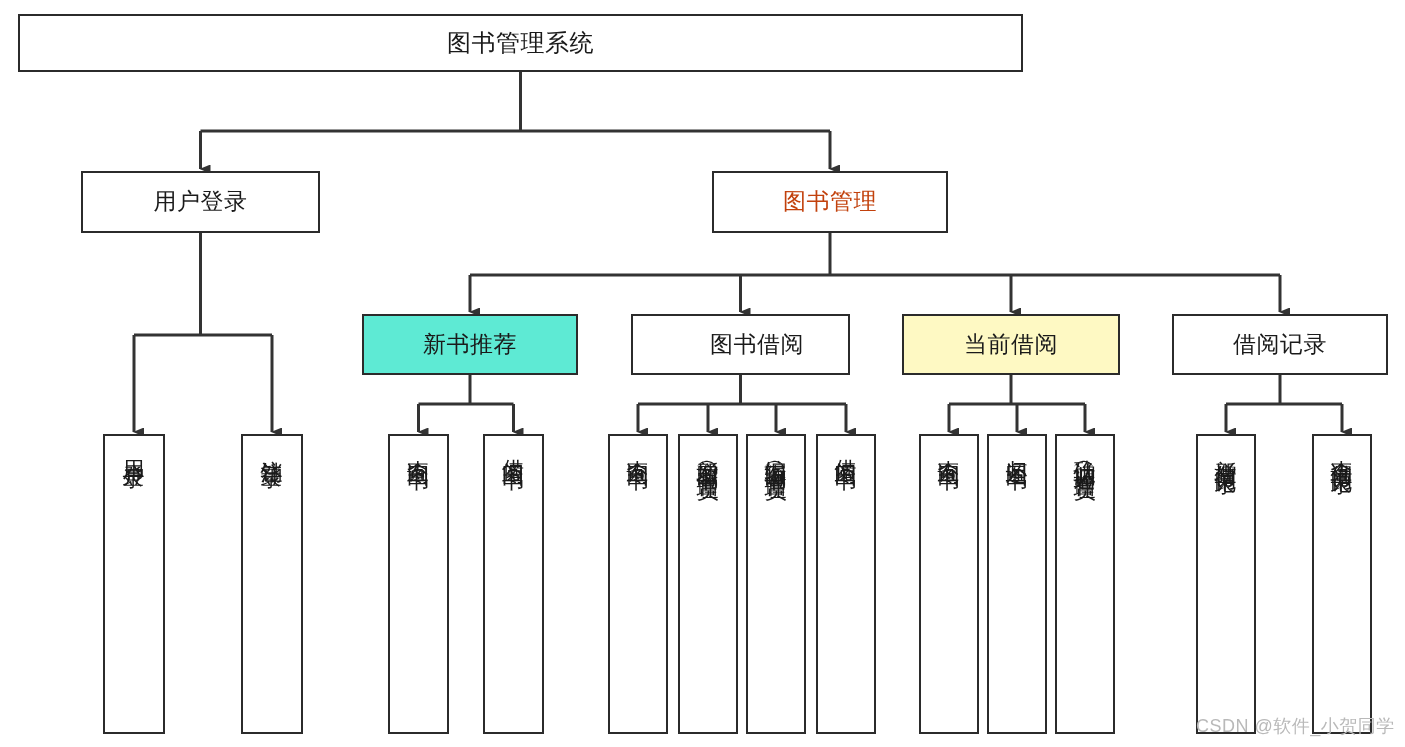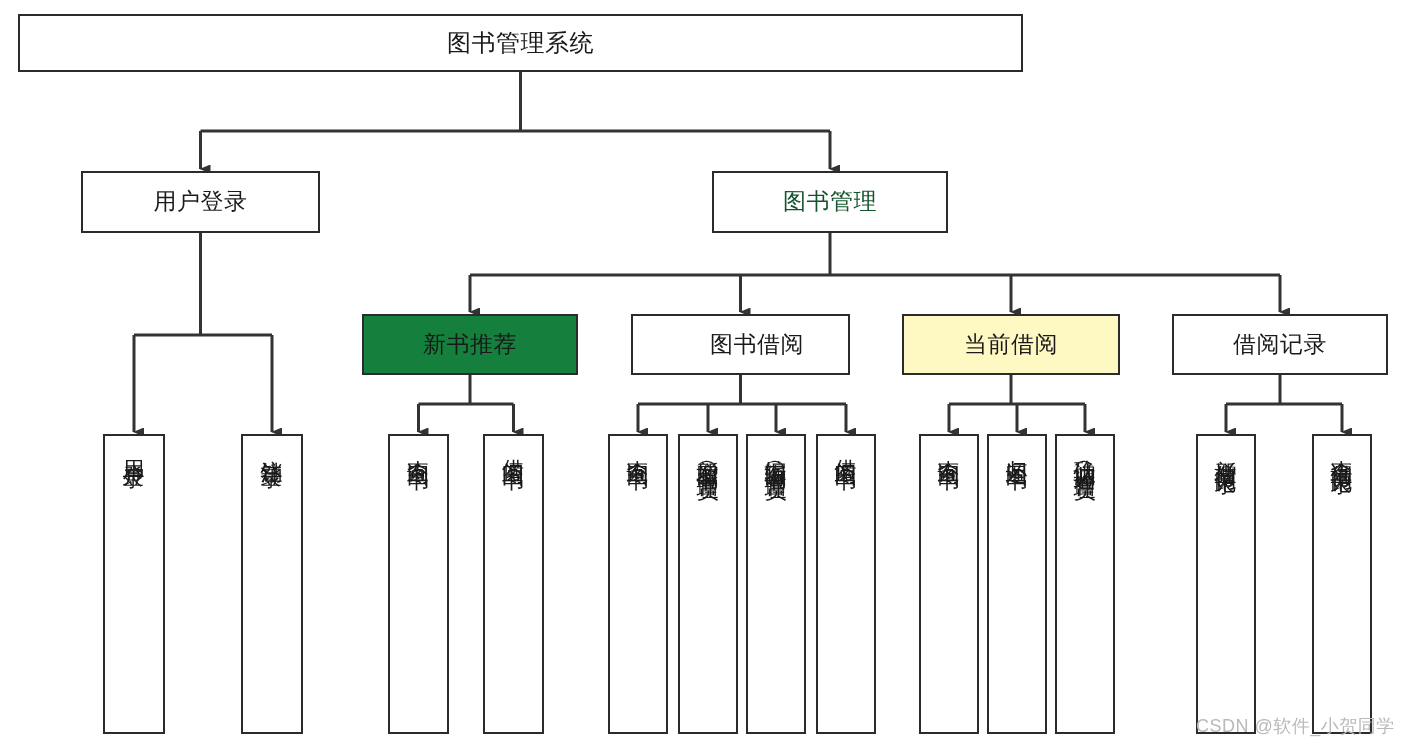--- a/index.html
+++ b/index.html
@@ -121,23 +121,23 @@
   </svg>
 
   <div id="node-layer">
       <div class="node horizontal root" style="left: 18px; top: 14px; width: 1005px; height: 58px; border-color: rgb(43, 43, 43); background: rgb(255, 255, 255);">
         <span class="node-label" style="color: rgb(26, 26, 26);">图书管理系统</span>
       </div>
       <div class="node horizontal" style="left: 81px; top: 171px; width: 239px; height: 62px; border-color: rgb(43, 43, 43); background: rgb(255, 255, 255);">
         <span class="node-label" style="color: rgb(26, 26, 26);">用户登录</span>
       </div>
       <div class="node horizontal" style="left: 712px; top: 171px; width: 236px; height: 62px; border-color: rgb(43, 43, 43); background: rgb(255, 255, 255);">
-        <span class="node-label" style="color: #14532d;">图书管理</span>
+        <span class="node-label" style="color: #c2410c;">图书管理</span>
       </div>
-      <div class="node horizontal" style="left: 362px; top: 314px; width: 216px; height: 61px; border-color: rgb(43, 43, 43); background: #15803d;">
+      <div class="node horizontal" style="left: 362px; top: 314px; width: 216px; height: 61px; border-color: rgb(43, 43, 43); background: #5eead4;">
         <span class="node-label" style="color: rgb(26, 26, 26);">新书推荐</span>
       </div>
       <div class="node horizontal" style="left: 631px; top: 314px; width: 219px; height: 61px; border-color: rgb(43, 43, 43); background: rgb(255, 255, 255); padding-left: 33px;">
         <span class="node-label" style="color: rgb(26, 26, 26);">图书借阅</span>
       </div>
       <div class="node horizontal" style="left: 902px; top: 314px; width: 218px; height: 61px; border-color: rgb(43, 43, 43); background: #fef9c3;">
         <span class="node-label" style="color: rgb(26, 26, 26);">当前借阅</span>
       </div>
       <div class="node horizontal" style="left: 1172px; top: 314px; width: 216px; height: 61px; border-color: rgb(43, 43, 43); background: rgb(255, 255, 255);">
         <span class="node-label" style="color: rgb(26, 26, 26);">借阅记录</span>

